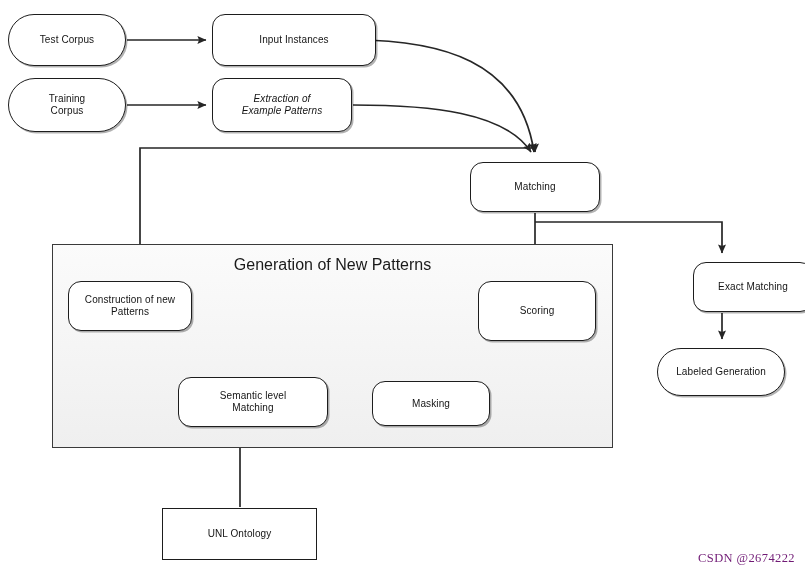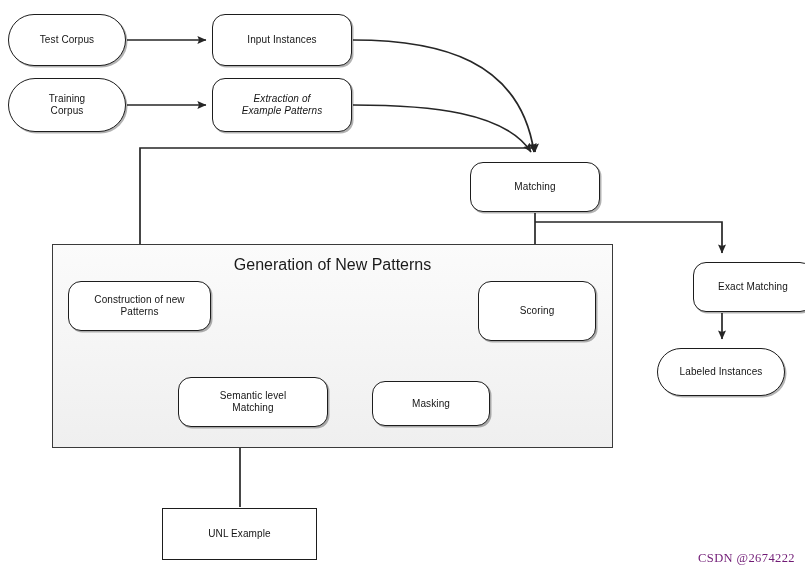--- a/index.html
+++ b/index.html
@@ -114,46 +114,46 @@
     </g>
   </svg>
 
   <div id="node-layer">
       <div class="node stadium" style="left: 8px; top: 14px; width: 118px; height: 52px;">
         <span class="lbl">Test Corpus</span>
       </div>
       <div class="node stadium" style="left: 8px; top: 78px; width: 118px; height: 54px;">
         <span class="lbl">Training<br>Corpus</span>
       </div>
-      <div class="node rounded" style="left: 212px; top: 14px; width: 140px; height: 52px;">
+      <div class="node rounded" style="left: 212px; top: 14px; width: 164px; height: 52px;">
         <span class="lbl">Input Instances</span>
       </div>
       <div class="node rounded" style="left: 212px; top: 78px; width: 140px; height: 54px; font-style: italic;">
         <span class="lbl">Extraction of<br>Example Patterns</span>
       </div>
       <div class="node rounded" style="left: 470px; top: 162px; width: 130px; height: 50px;">
         <span class="lbl">Matching</span>
       </div>
       <div class="node rounded" style="left: 693px; top: 262px; width: 120px; height: 50px;">
         <span class="lbl">Exact Matching</span>
       </div>
       <div class="node stadium" style="left: 657px; top: 348px; width: 128px; height: 48px;">
-        <span class="lbl">Labeled Instances</span>
+        <span class="lbl">Labeled Generation</span>
       </div>
-      <div class="node rounded" style="left: 68px; top: 281px; width: 143px; height: 50px;">
+      <div class="node rounded" style="left: 68px; top: 281px; width: 124px; height: 50px;">
         <span class="lbl">Construction of new<br>Patterns</span>
       </div>
       <div class="node rounded" style="left: 478px; top: 281px; width: 118px; height: 60px;">
         <span class="lbl">Scoring</span>
       </div>
       <div class="node rounded" style="left: 372px; top: 381px; width: 118px; height: 45px;">
         <span class="lbl">Masking</span>
       </div>
       <div class="node rounded" style="left: 178px; top: 377px; width: 150px; height: 50px;">
         <span class="lbl">Semantic level<br>Matching</span>
       </div>
       <div class="node sharp" style="left: 162px; top: 508px; width: 155px; height: 52px;">
-        <span class="lbl">UNL Example</span>
+        <span class="lbl">UNL Ontology</span>
       </div>
     </div>
 
   <div class="watermark">CSDN @2674222</div>
 </div>
 
 </body></html>

